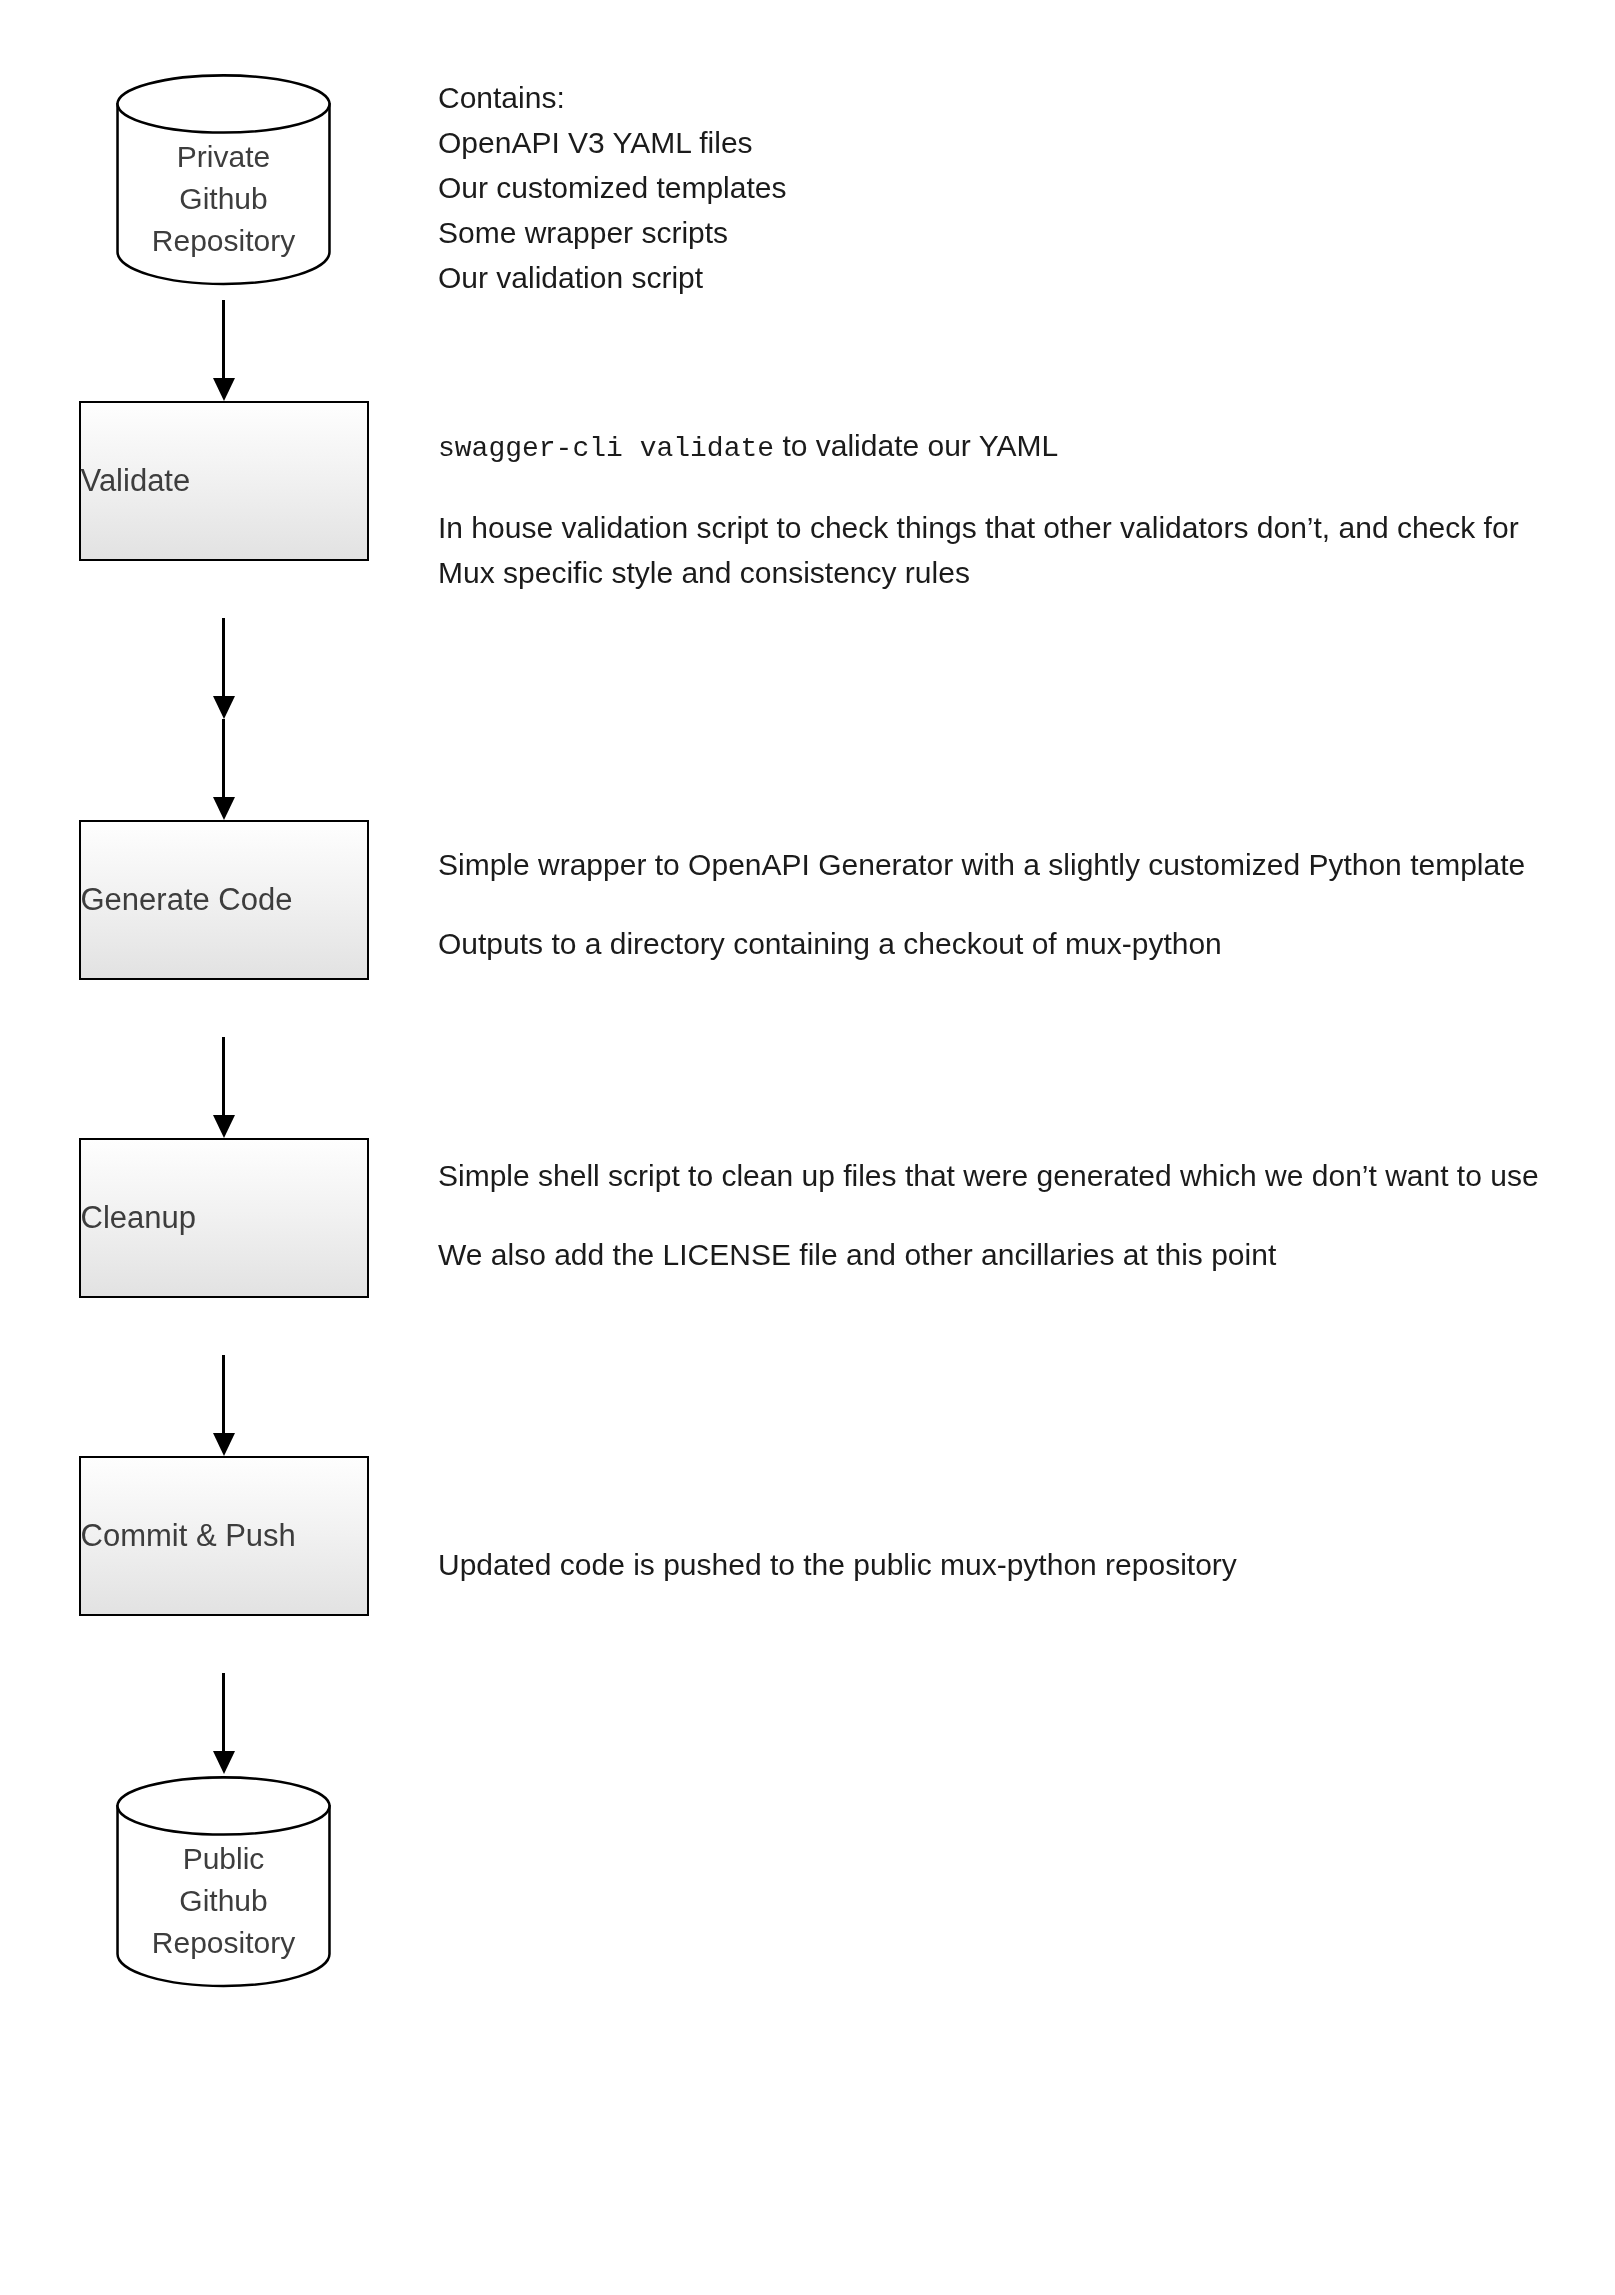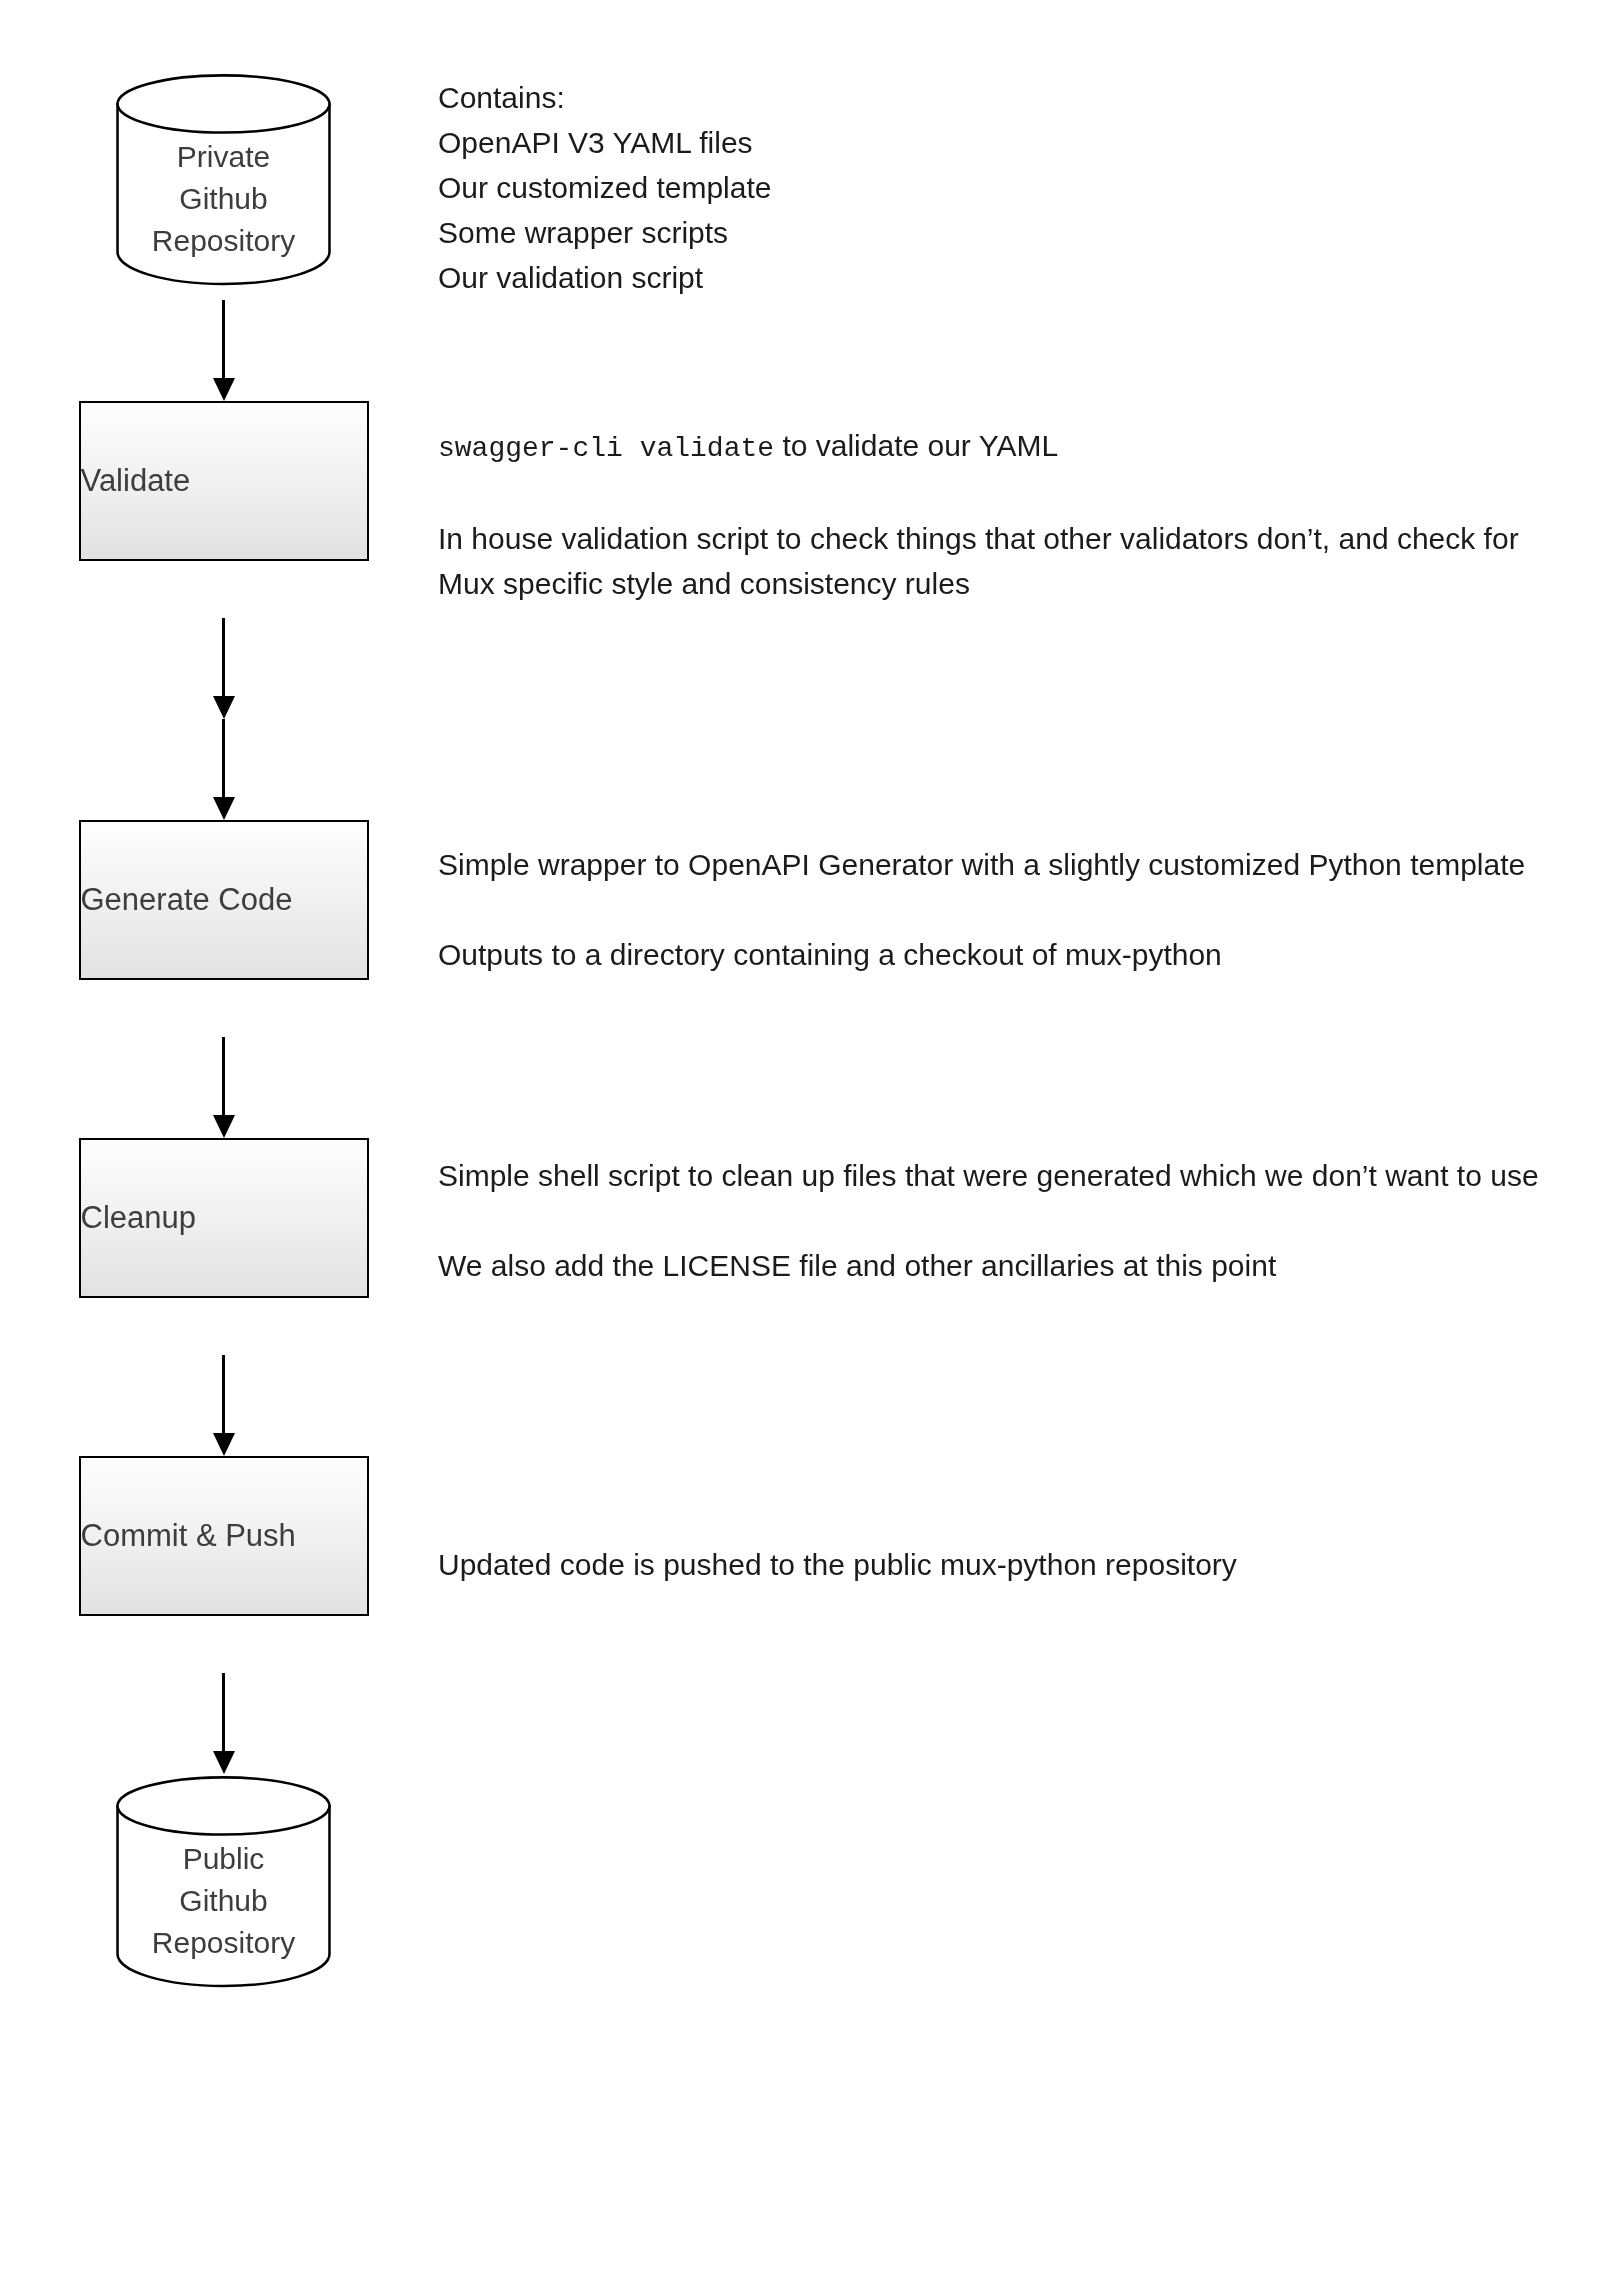--- a/index.html
+++ b/index.html
@@ -78,21 +78,21 @@
     border-top: 23.6px solid #000000;
   }
 
   
   .line, .para {
     font-size: 30px;
     line-height: 45px;
     max-width: 1161px;
     color: #1b1b1b;
   }
-  .para { margin-top: 45px; }
+  .para { margin-top: 34px; }
   .code {
     font-family: Liberation Mono, monospace;
     font-size: 28px;
   }
   .ann-contains  { padding-top: 3.4px;   }
   .ann-validate  { padding-top: 22px;  }
   .ann-combine   { padding-top: 71px;  }
   .ann-generate  { padding-top: 22px;  }
   .ann-cleanup   { padding-top: 15px;  }
   .ann-commit    { padding-top: 86px; }
@@ -112,21 +112,21 @@
         <div class="cyl-label">
           <div>Private</div>
           <div>Github</div>
           <div>Repository</div>
         </div>
       </div>
     </div>
     <div class="ann-col ann-contains">
       <div class="line">Contains:</div>
       <div class="line">OpenAPI V3 YAML files</div>
-      <div class="line">Our customized template</div>
+      <div class="line">Our customized templates</div>
       <div class="line">Some wrapper scripts</div>
       <div class="line">Our validation script</div>
     </div>
   </div>
 
   <div class="row arrow-row">
     <div class="node-col">
       <div class="arrow">
         <div class="arrow-stem"></div>
         <div class="arrow-head"></div>

